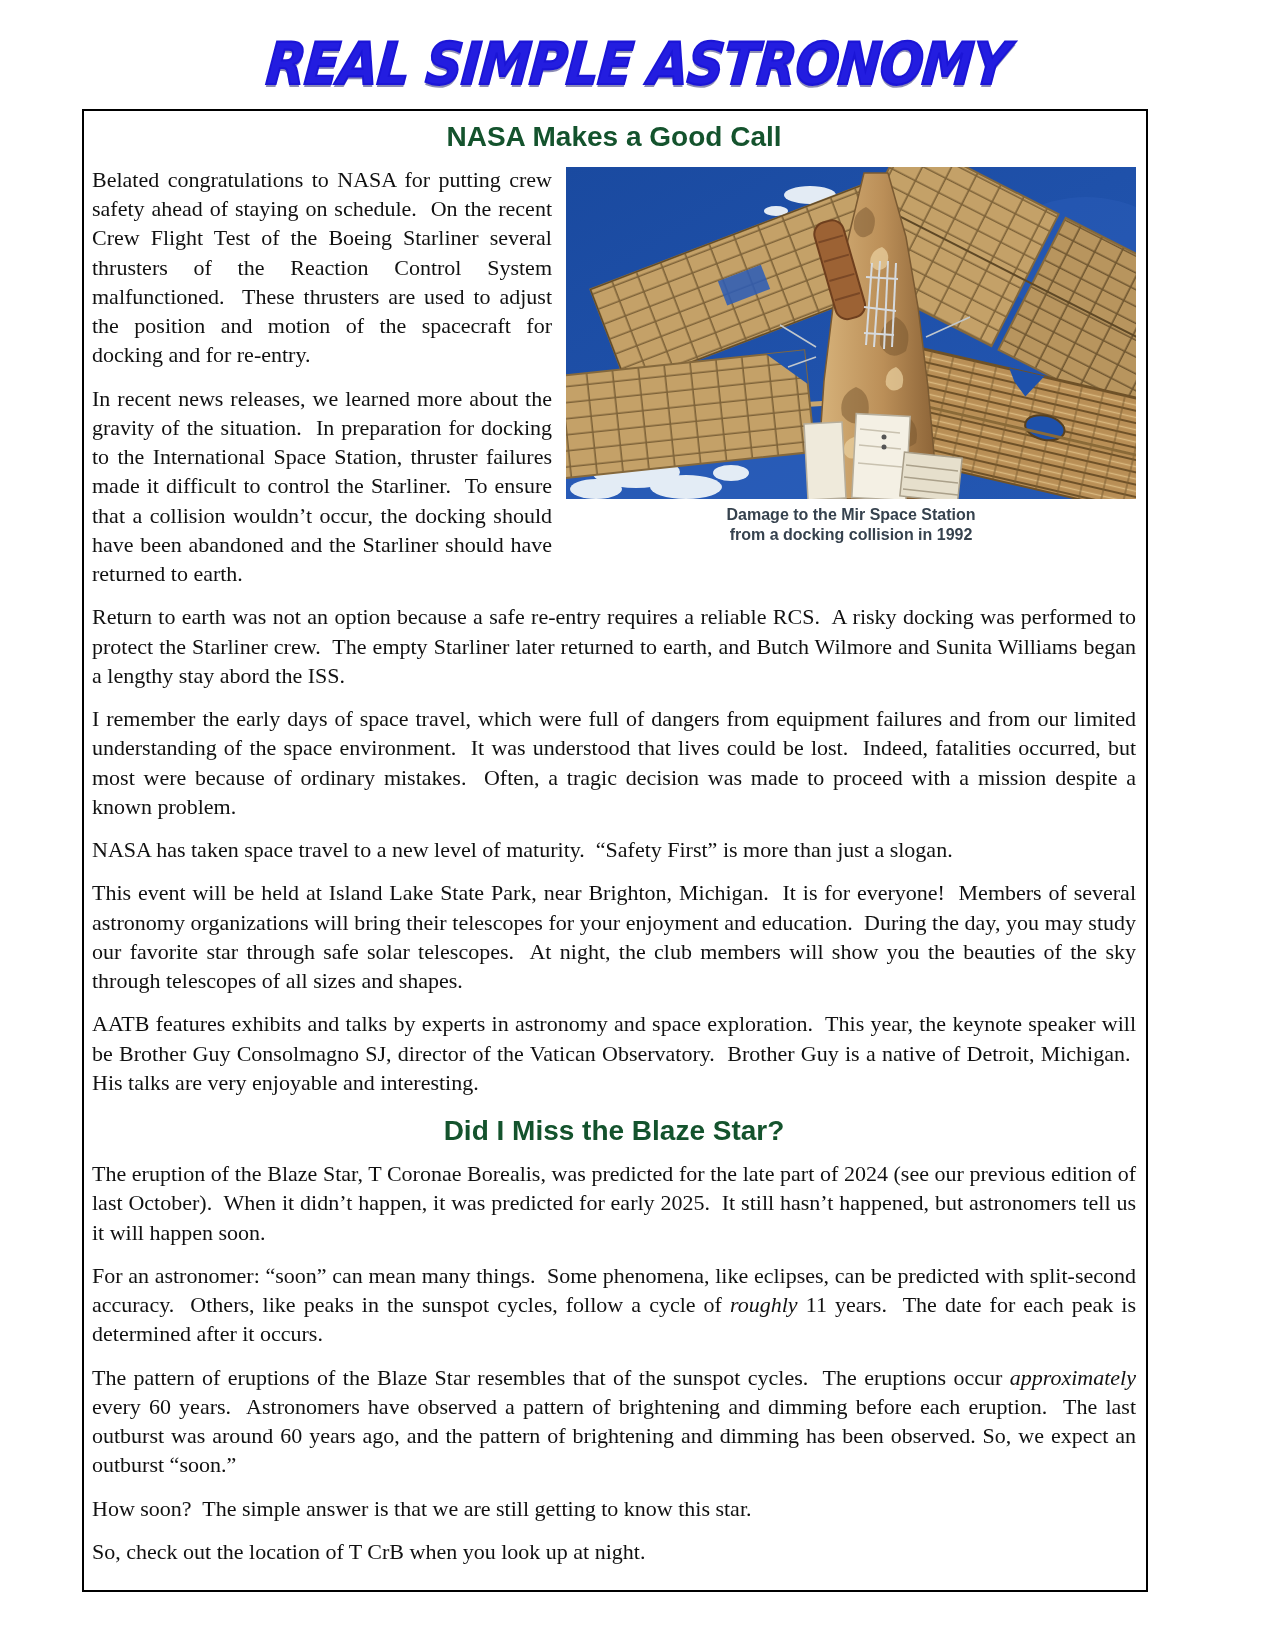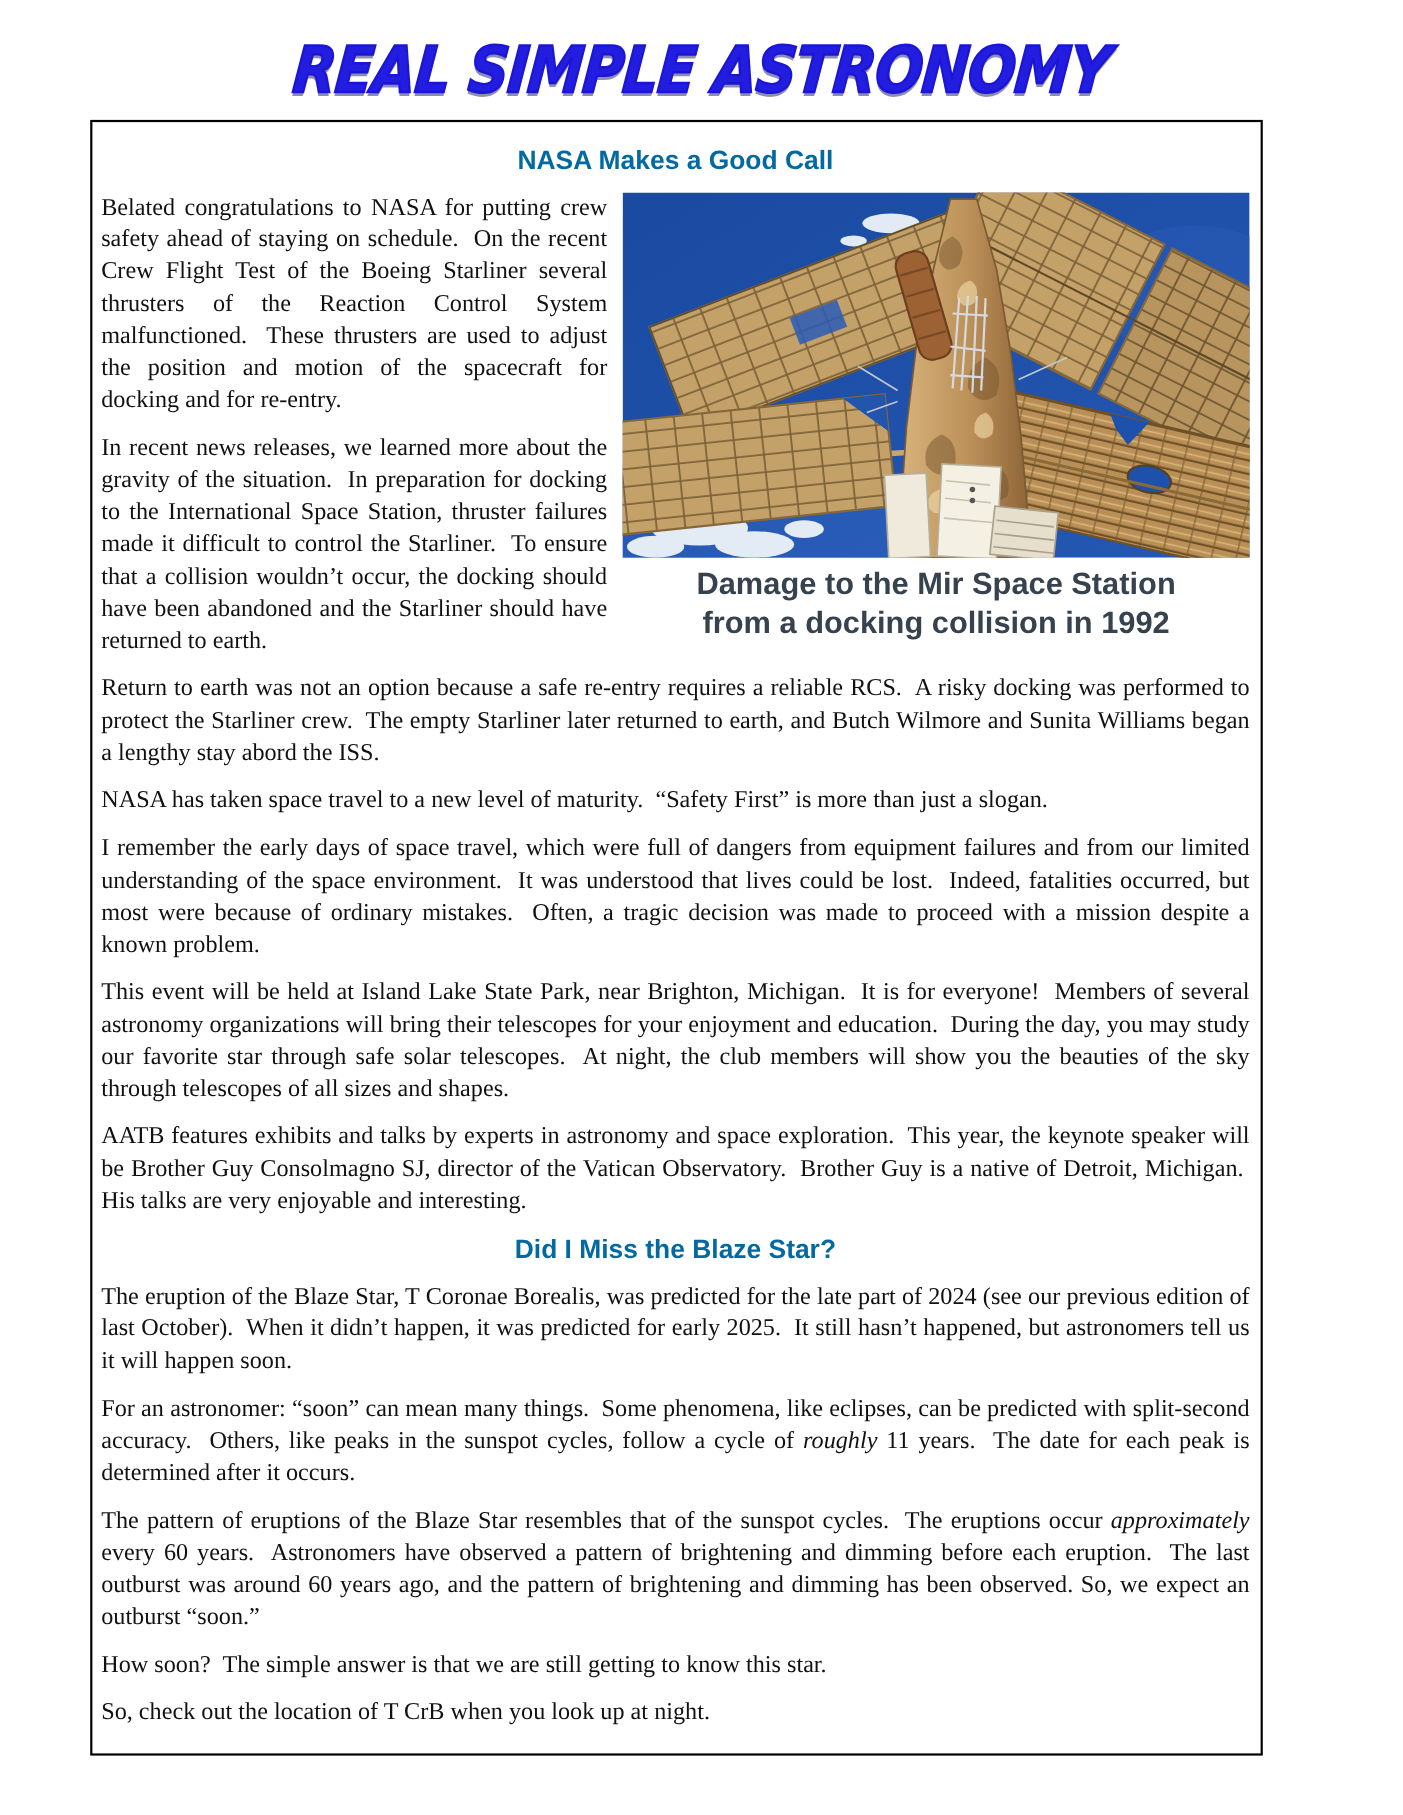--- a/index.html
+++ b/index.html
@@ -3,27 +3,27 @@
 <meta charset="utf-8">
 <style>
   html,body{margin:0;padding:0;background:#ffffff;}
   body{width:1275px;height:1650px;overflow:hidden;font-family:"Liberation Serif",serif;color:#111;}
   .masthead{width:1275px;text-align:center;padding-top:34px;}
   .masthead h1{margin:0;display:inline-block;font-family:"DejaVu Sans",sans-serif;font-style:italic;font-weight:bold;
     font-size:58px;line-height:1.05;color:#231de0;-webkit-text-stroke:2.2px #1b15d6;letter-spacing:-1px;
     transform:skewX(-5deg) scaleX(0.88);transform-origin:center;text-shadow:0 3px 0 rgba(0,0,90,.45);}
   .content-box{box-sizing:border-box;width:1066px;margin:14px 0 0 82px;border:2px solid #000;
     padding:6px 10px 10px 8px;min-height:1432px;}
-  .red-head{font-family:"Liberation Sans",sans-serif;font-weight:bold;font-size:24px;color:#0369a1;
-    text-align:center;margin:16px 0 12px 0;clear:none;}
+  .red-head{font-family:"Liberation Sans",sans-serif;font-weight:bold;font-size:28px;color:#14532d;
+    text-align:center;margin:4px 0 12px 0;clear:none;}
   .red-head.mid{margin-top:18px;}
   p.body{font-size:22px;line-height:1.33;text-align:justify;margin:0 0 14px 0;}
   figure.mir{float:right;width:570px;margin:2px 0 8px 14px;padding:0;}
   figure.mir svg{display:block;width:570px;height:332px;}
-  figcaption{font-family:"Liberation Sans",sans-serif;font-weight:bold;font-size:28px;line-height:1.25;
+  figcaption{font-family:"Liberation Sans",sans-serif;font-weight:bold;font-size:16px;line-height:1.25;
     color:#36424e;text-align:center;margin-top:6px;}
   a.link{color:#2e9bd6;text-decoration:underline;cursor:pointer;word-break:normal;overflow-wrap:anywhere;}
   i{font-style:italic;}
 </style>
 </head>
 <body>
 
 <div class="masthead">
   <h1>REAL SIMPLE ASTRONOMY</h1>
 </div>
@@ -170,22 +170,22 @@
     </svg>
     <figcaption>
       <div>Damage to the Mir Space Station</div>
       <div>from a docking collision in 1992</div>
     </figcaption>
   </figure>
 
   <p class="body">Belated congratulations to NASA for putting crew safety ahead of staying on schedule.&nbsp; On the recent Crew Flight Test of the Boeing Starliner several thrusters of the Reaction Control System malfunctioned.&nbsp; These thrusters are used to adjust the position and motion of the spacecraft for docking and for re-entry.</p>
   <p class="body">In recent news releases, we learned more about the gravity of the situation.&nbsp; In preparation for docking to the International Space Station, thruster failures made it difficult to control the Starliner.&nbsp; To ensure that a collision wouldn’t occur, the docking should have been abandoned and the Starliner should have returned to earth.</p>
   <p class="body">Return to earth was not an option because a safe re-entry requires a reliable RCS.&nbsp; A risky docking was performed to protect the Starliner crew.&nbsp; The empty Starliner later returned to earth, and Butch Wilmore and Sunita Williams began a lengthy stay abord the ISS.</p>
+  <p class="body">I remember the early days of space travel, which were full of dangers from equipment failures and from our limited understanding of the space environment.&nbsp; It was understood that lives could be lost.&nbsp; Indeed, fatalities occurred, but most were because of ordinary mistakes.&nbsp; Often, a tragic decision was made to proceed with a mission despite a known problem.</p>
   <p class="body">NASA has taken space travel to a new level of maturity.&nbsp; “Safety First” is more than just a slogan.</p>
-  <p class="body">I remember the early days of space travel, which were full of dangers from equipment failures and from our limited understanding of the space environment.&nbsp; It was understood that lives could be lost.&nbsp; Indeed, fatalities occurred, but most were because of ordinary mistakes.&nbsp; Often, a tragic decision was made to proceed with a mission despite a known problem.</p>
 
   <p class="body">This event will be held at Island Lake State Park, near Brighton, Michigan.&nbsp; It is for everyone!&nbsp; Members of several astronomy organizations will bring their telescopes for your enjoyment and education.&nbsp; During the day, you may study our favorite star through safe solar telescopes.&nbsp; At night, the club members will show you the beauties of the sky through telescopes of all sizes and shapes.</p>
   <p class="body">AATB features exhibits and talks by experts in astronomy and space exploration.&nbsp; This year, the keynote speaker will be Brother Guy Consolmagno SJ, director of the Vatican Observatory.&nbsp; Brother Guy is a native of Detroit, Michigan.&nbsp; His talks are very enjoyable and interesting.</p>
 
   <h2 class="red-head mid">Did I Miss the Blaze Star?</h2>
   <p class="body">The eruption of the Blaze Star, T Coronae Borealis, was predicted for the late part of 2024 (see our previous edition of last October).&nbsp; When it didn’t happen, it was predicted for early 2025.&nbsp; It still hasn’t happened, but astronomers tell us it will happen soon.</p>
   <p class="body">
     <span>For an astronomer: “soon” can mean many things.&nbsp; Some phenomena, like eclipses, can be predicted with split-second accuracy.&nbsp; Others, like peaks in the sunspot cycles, follow a cycle of </span><i>roughly</i><span> 11 years.&nbsp; The date for each peak is determined after it occurs.</span>
   </p>
   <p class="body">

